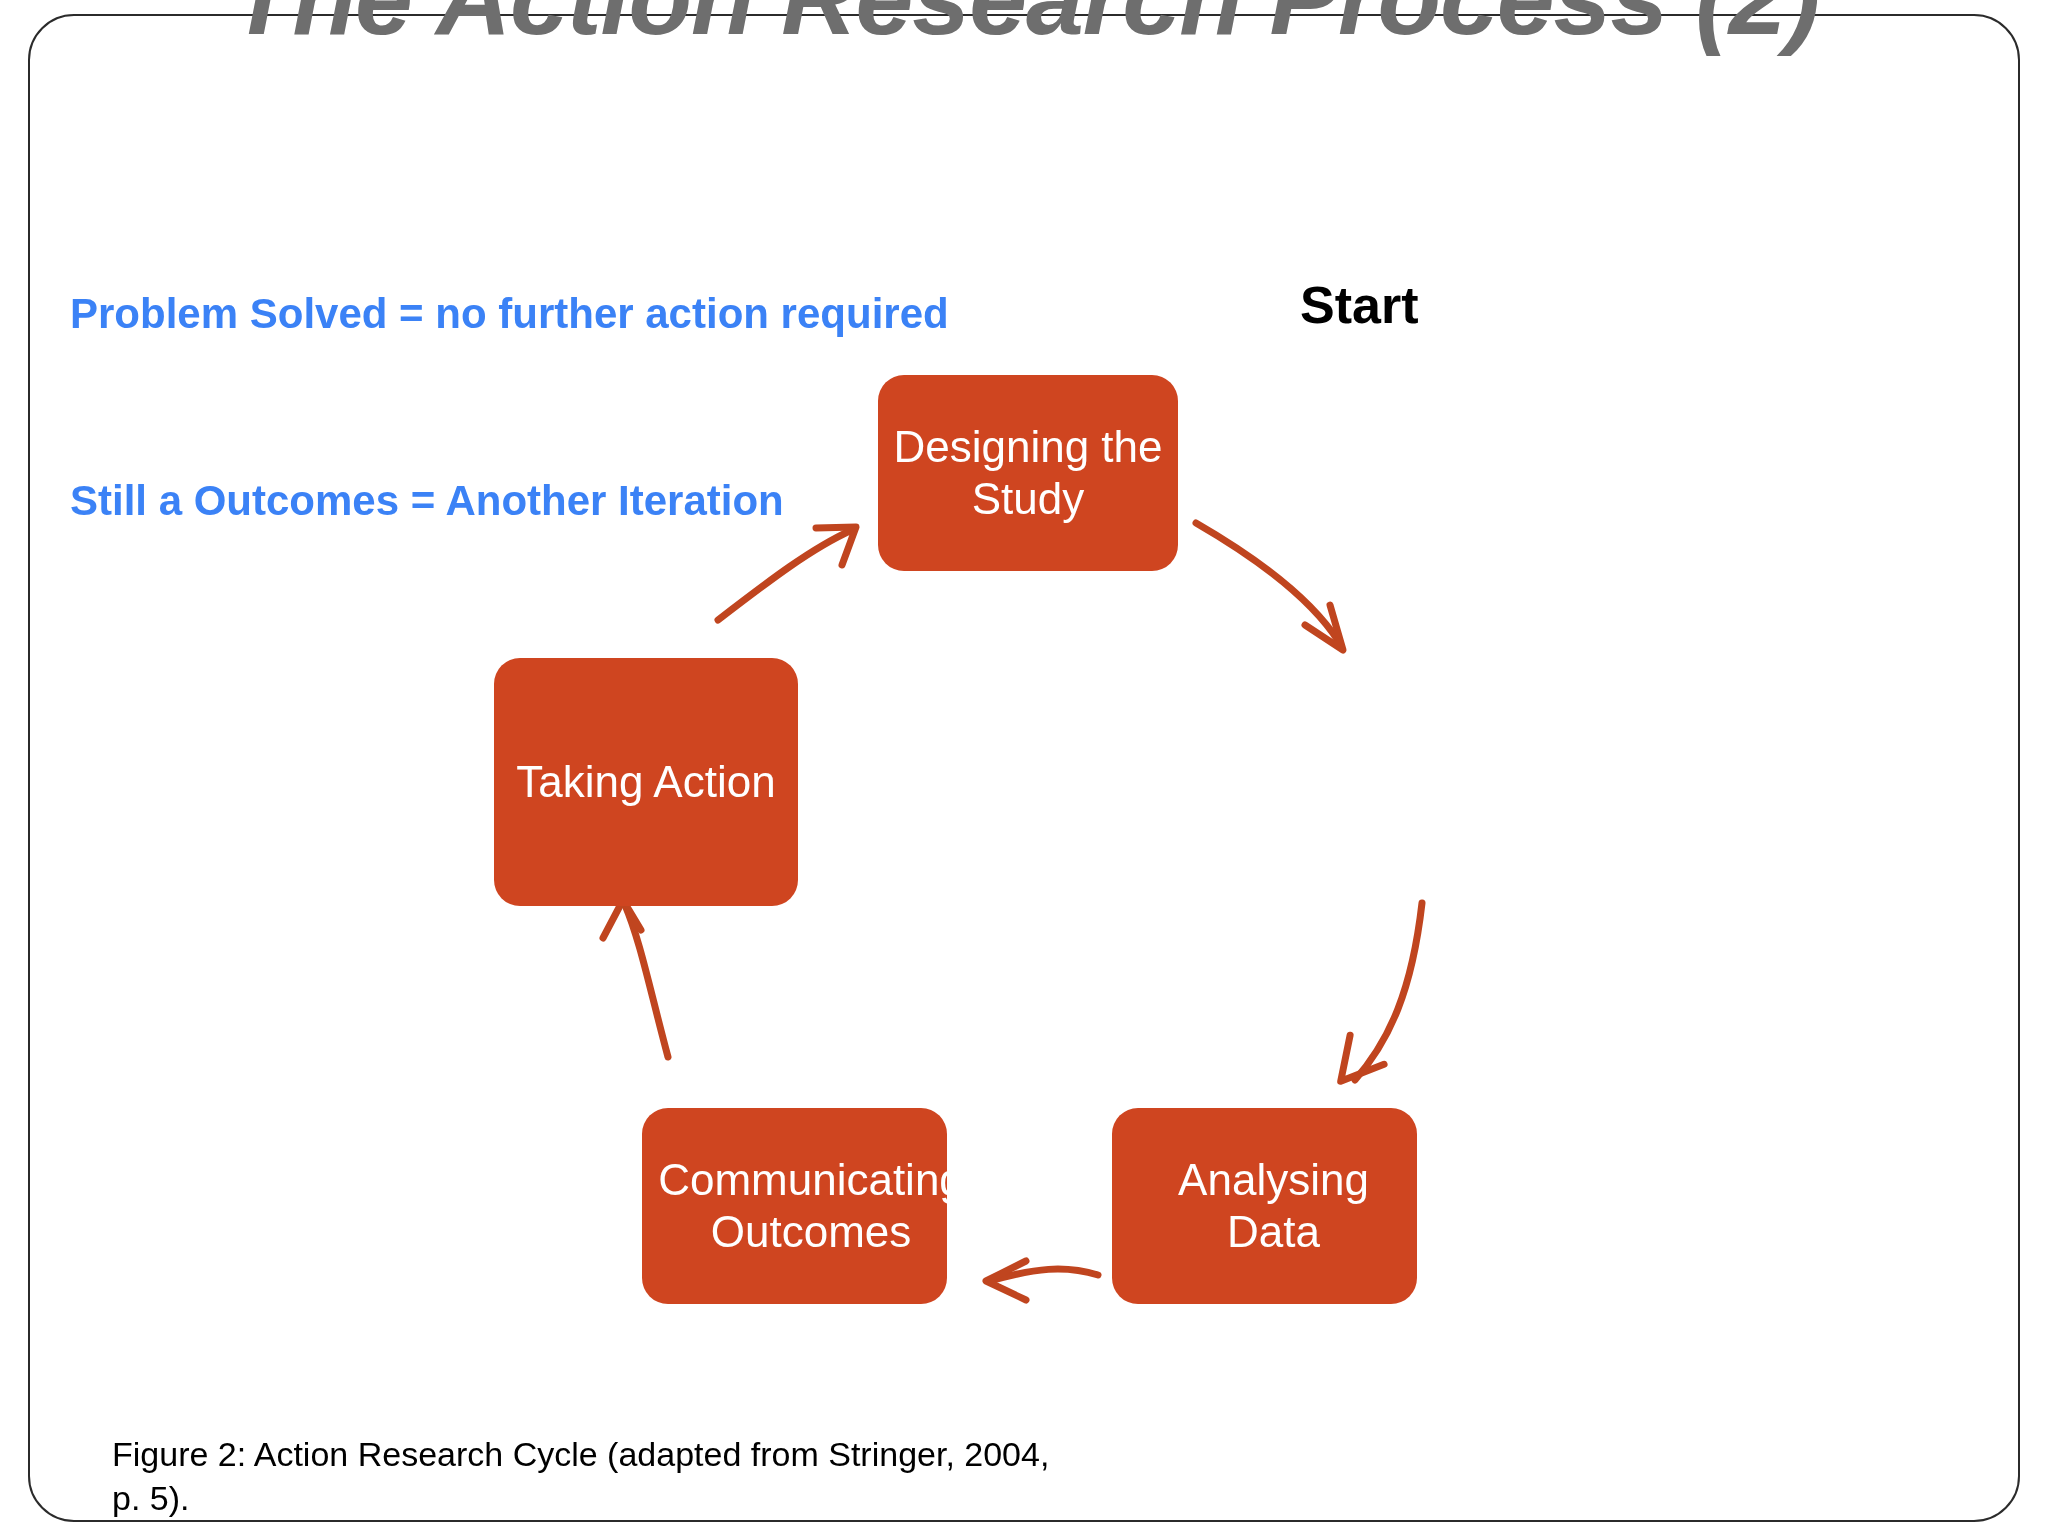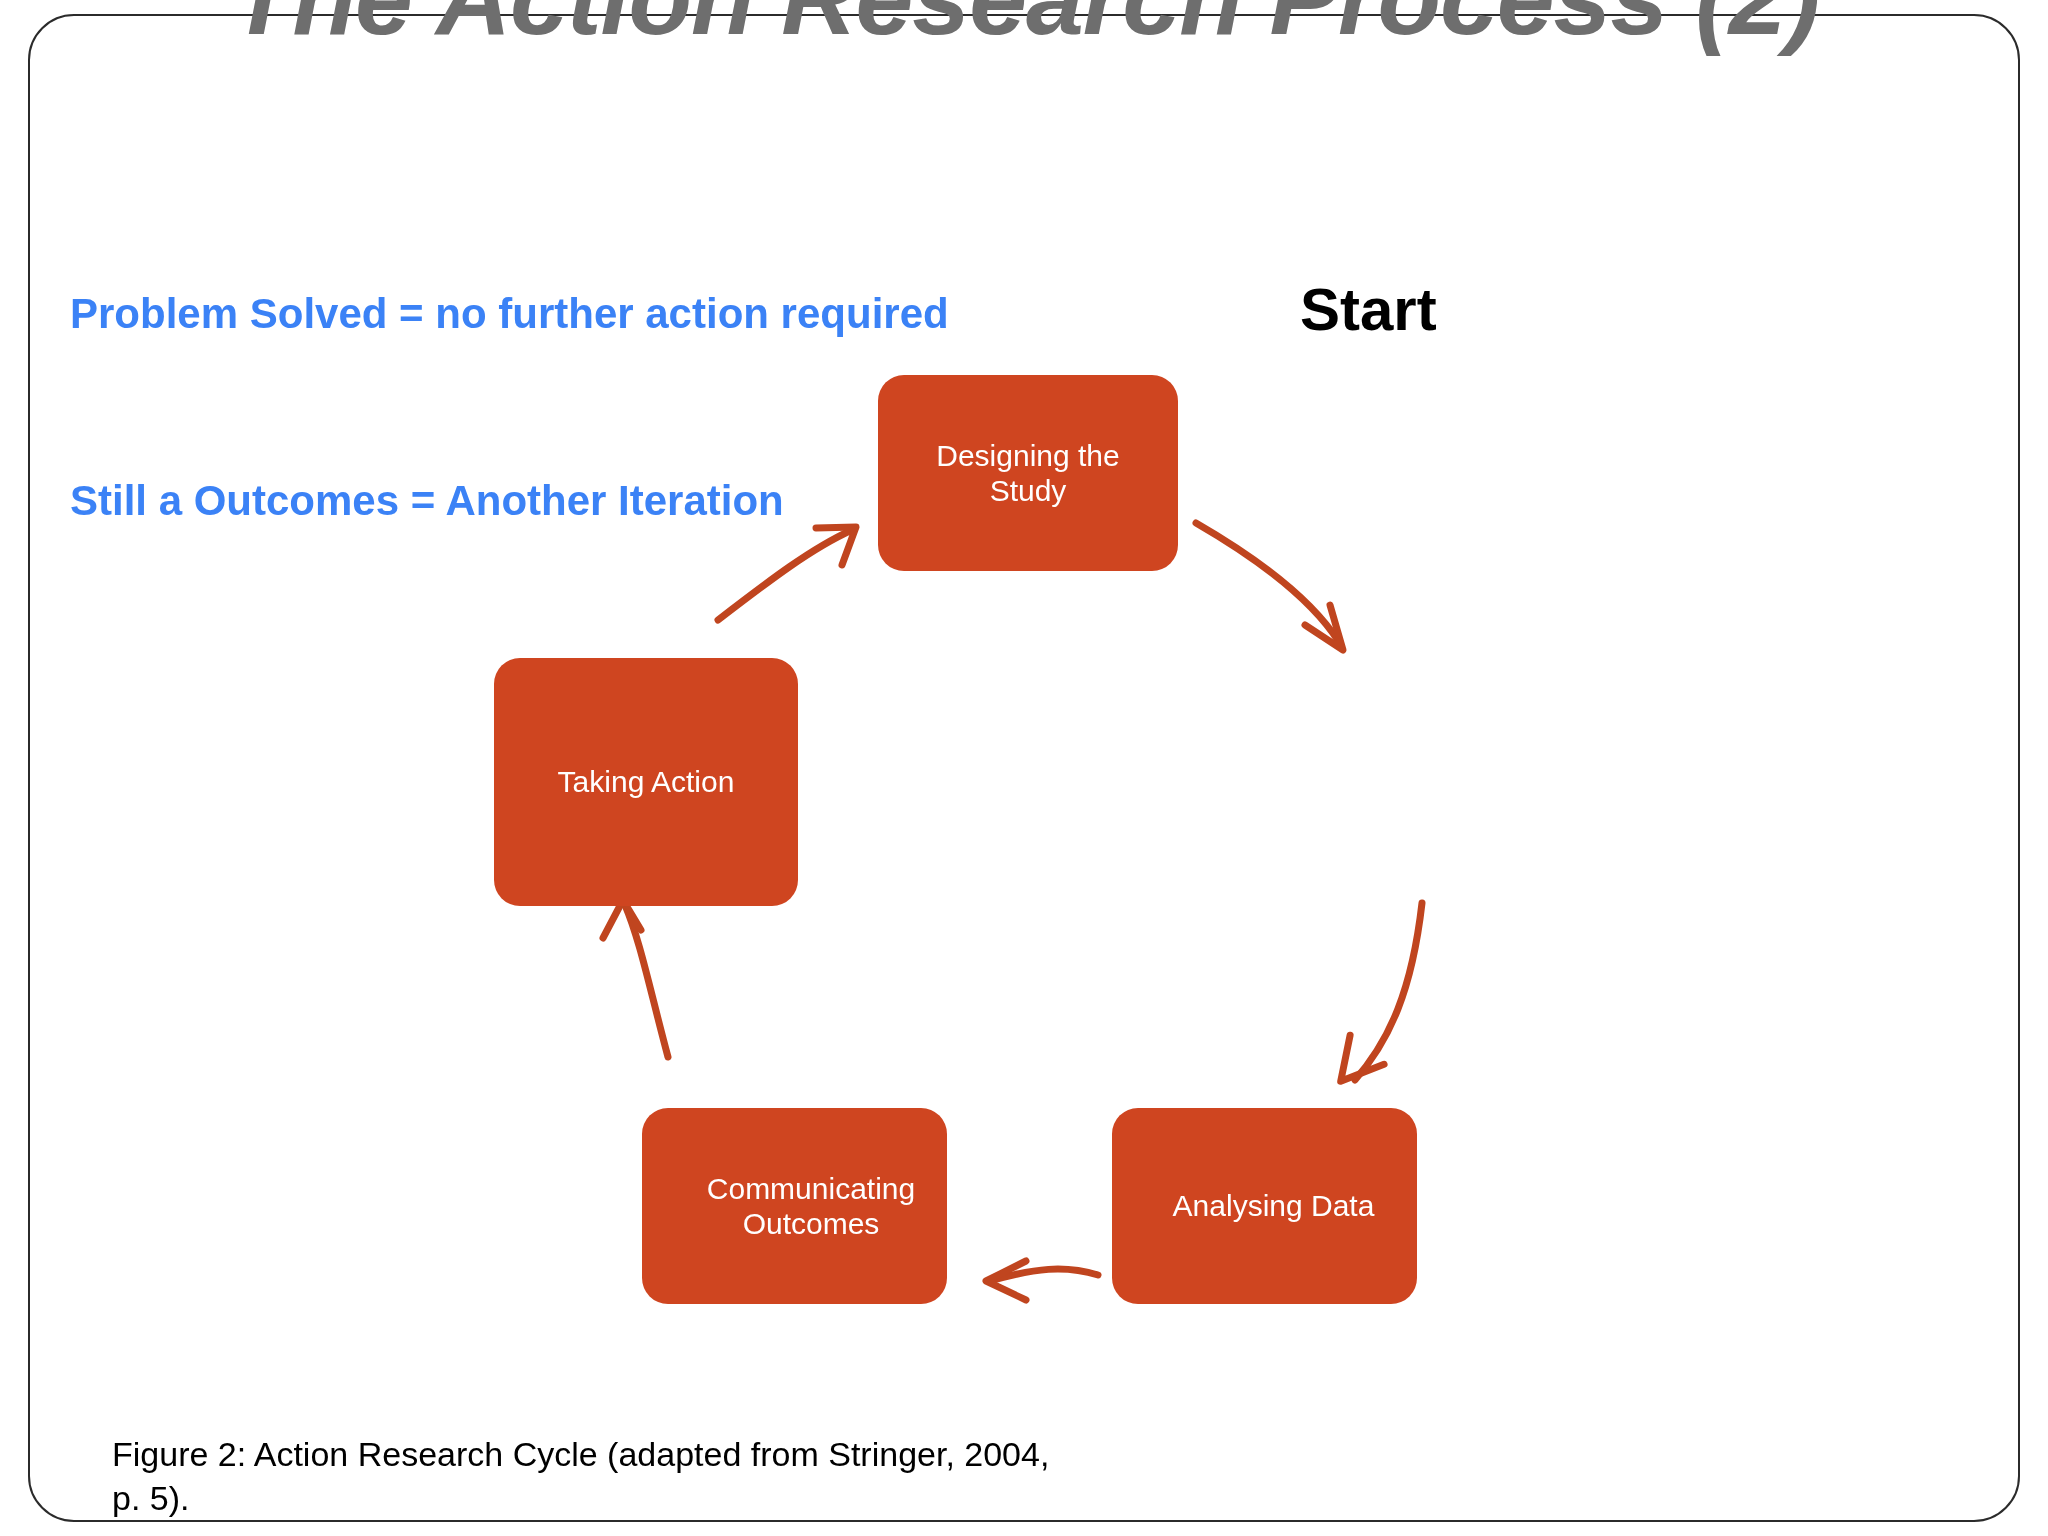--- a/index.html
+++ b/index.html
@@ -66,36 +66,36 @@
     left: 70px;
     top: 475px;
     width: 950px;
   }
   #start-label {
     position: absolute;
     left: 1300px;
     top: 275px;
     font-family: "Liberation Sans", sans-serif;
     font-weight: bold;
-    font-size: 60px;
+    font-size: 52px;
     color: #000000;
   }
   
   .node {
     position: absolute;
     background: #CF4520;
     border-radius: 26px;
     color: #ffffff;
     display: flex;
     align-items: center;
     justify-content: center;
     text-align: center;
     font-family: "Liberation Sans", sans-serif;
     font-weight: normal;
-    font-size: 30px;
+    font-size: 44px;
     line-height: 1.18;
     box-sizing: border-box;
     padding: 6px 14px;
     white-space: pre-line;
   }
   #node-design  { left: 878px;  top: 375px;  width: 300px; height: 196px; }
   #node-collect { left: 1255px; top: 658px;  width: 308px; height: 196px; }
   #node-analyse { left: 1112px; top: 1108px; width: 305px; height: 196px; padding-left: 32px; }
   #node-comm    { left: 642px;  top: 1108px; width: 305px; height: 196px; padding-left: 47px; }
   #node-taking  { left: 494px;  top: 658px;  width: 304px; height: 248px; }

